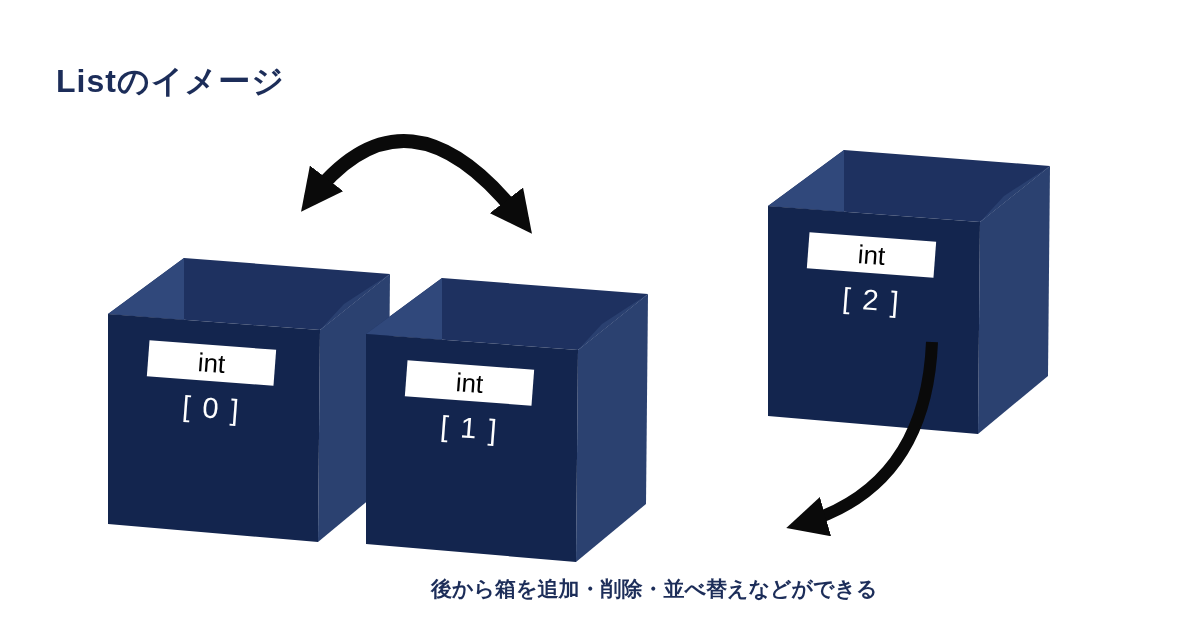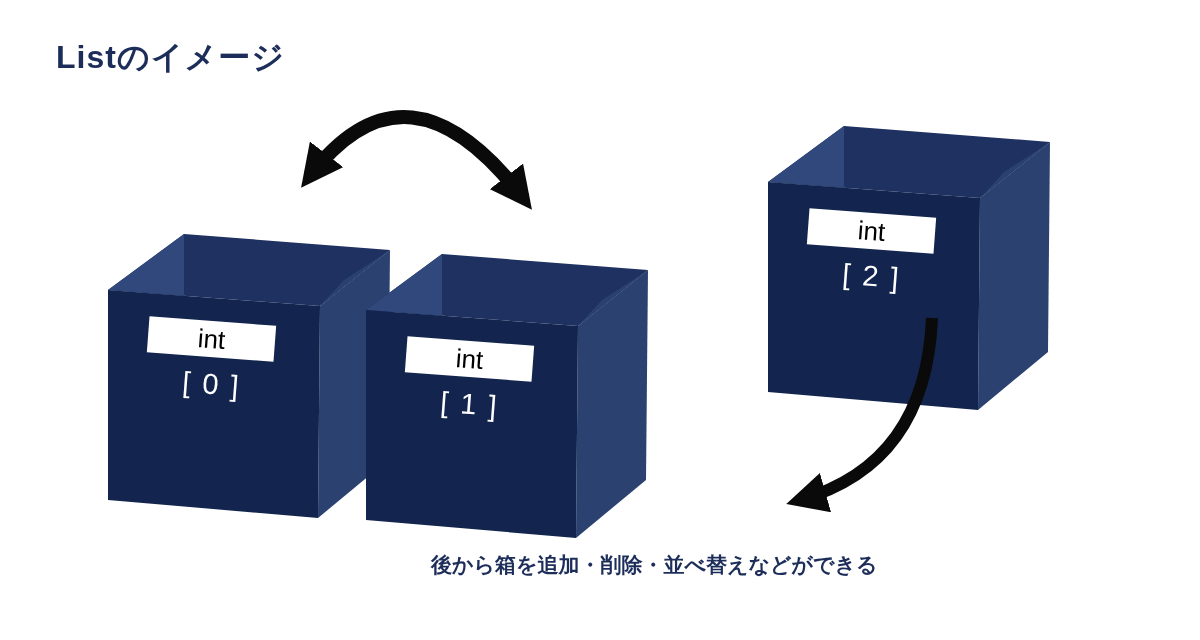--- a/index.html
+++ b/index.html
@@ -2,21 +2,21 @@
 <html><head>
 <meta charset="utf-8">
 <style>
   html, body { margin: 0; padding: 0; }
   body {
     width: 1200px; height: 640px;
     background: #ffffff;
     font-family: "Liberation Sans", "DejaVu Sans", sans-serif;
     overflow: hidden;
   }
-  .stage { position: relative; width: 1200px; height: 485px; background: #ffffff; }
+  .stage { position: relative; width: 1200px; height: 485px; background: #ffffff; margin-top: 24px; }
 
   .title {
     position: absolute; left: 56px; top: 36px; margin: 0;
     font-size: 32px; font-weight: bold; color: #1c2d59; letter-spacing: 1px;
   }
 
   .caption {
     position: absolute; left: 431px; top: 551px;
     font-size: 21px; font-weight: bold; color: #1c2d59; letter-spacing: 0px;
     white-space: nowrap;

